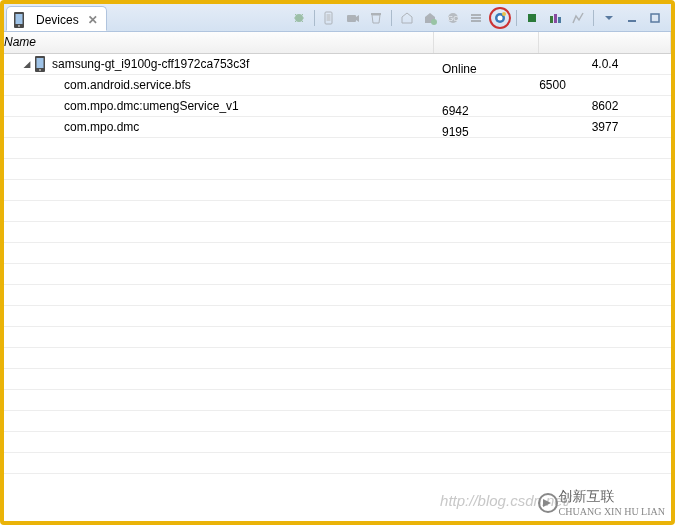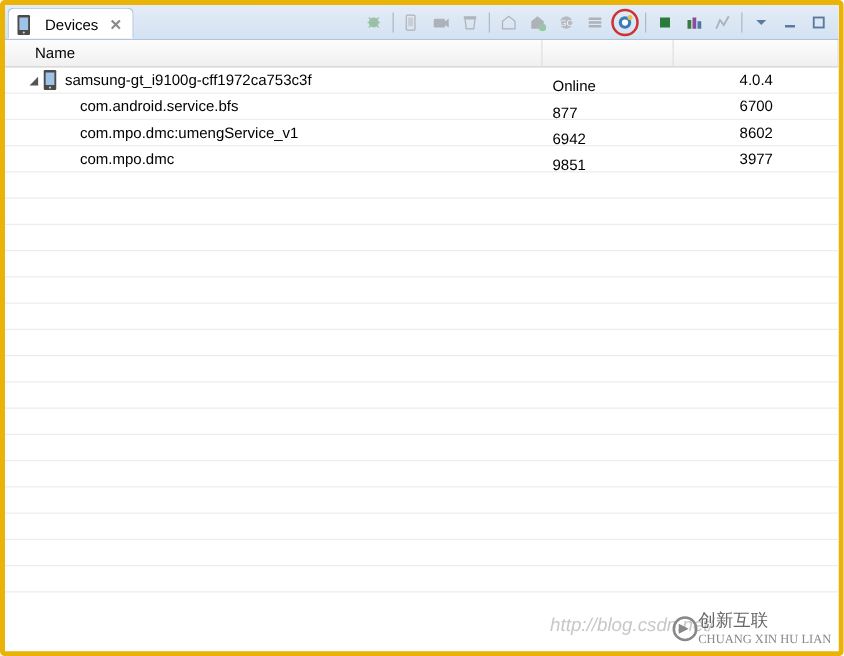--- a/index.html
+++ b/index.html
@@ -7,21 +7,21 @@
   .window { width: 675px; height: 525px; border: 4px solid #eab308; border-radius: 4px; background: #fff; position: relative; overflow: hidden; }
   .titlebar { height: 28px; background: linear-gradient(#e4ecf7, #d4e2f2); display: flex; align-items: stretch; border-bottom: 1px solid #b0c4de; }
   .tab { background: #fff; border: 1px solid #b0c4de; border-bottom: 1px solid #fff; border-top-left-radius: 5px; border-top-right-radius: 5px; margin: 2px 0 -1px 2px; padding: 3px 8px 0 6px; display: flex; align-items: center; gap: 5px; height: 25px; position: relative; z-index: 2; }
   .tab .close { color: #888; font-weight: bold; margin-left: 4px; cursor: default; }
   .toolbar-fill { flex: 1; display: flex; align-items: center; justify-content: flex-end; padding-right: 6px; gap: 3px; }
   .tb-btn { width: 20px; height: 20px; display: flex; align-items: center; justify-content: center; border-radius: 3px; opacity: 0.55; }
   .tb-btn.active { opacity: 1; }
   .tb-btn.highlighted { border: 2px solid #cc3333; border-radius: 50%; opacity: 1; width: 22px; height: 22px; }
   .tb-sep { width: 1px; height: 16px; background: #aabbcc; margin: 0 2px; }
   .header-row { display: flex; height: 22px; border-bottom: 1px solid #d0d0d0; background: linear-gradient(#fdfdfd,#f0f0f0); }
-  .header-cell { padding: 3px 24px; border-right: 1px solid #e0e0e0; color: #000; }
+  .header-cell { padding: 3px 0; border-right: 1px solid #e0e0e0; color: #000; font-style: italic; }
   .hc-name { flex: 0 0 430px; }
   .hc-col2 { flex: 0 0 105px; }
   .hc-col3 { flex: 1; }
   .grid { height: calc(100% - 28px - 22px - 10px); overflow: hidden; }
   .row { display: flex; height: 21px; border-bottom: 1px solid #ededed; align-items: center; }
   .cell { padding: 2px 8px; white-space: nowrap; overflow: hidden; }
   .c-name { flex: 0 0 430px; display: flex; align-items: center; }
   .c-col2 { flex: 0 0 105px; margin-top: 10px; }
   .c-col3 { flex: 1; text-align: center; }
   .expander { width: 10px; text-align: center; color: #555; font-size: 9px; margin-right: 2px; }
@@ -161,35 +161,34 @@
           </svg>
           <span>samsung-gt_i9100g-cff1972ca753c3f</span>
         </div>
         <div class="cell c-col2">Online</div>
         <div class="cell c-col3">4.0.4</div>
       </div>
       <div class="row">
         <div class="cell c-name indent1">
           <span>com.android.service.bfs</span>
         </div>
-        <div class="cell c-col2">877</div>
-        <div class="cell c-col3">6700</div>
+        <div class="cell c-col3">6500</div>
       </div>
       <div class="row">
         <div class="cell c-name indent1">
           <span>com.mpo.dmc:umengService_v1</span>
         </div>
         <div class="cell c-col2">6942</div>
         <div class="cell c-col3">8602</div>
       </div>
       <div class="row">
         <div class="cell c-name indent1">
           <span>com.mpo.dmc</span>
         </div>
-        <div class="cell c-col2">9851</div>
+        <div class="cell c-col2">9195</div>
         <div class="cell c-col3">3977</div>
       </div>
       <div class="row"></div>
       <div class="row"></div>
       <div class="row"></div>
       <div class="row"></div>
       <div class="row"></div>
       <div class="row"></div>
       <div class="row"></div>
       <div class="row"></div>

